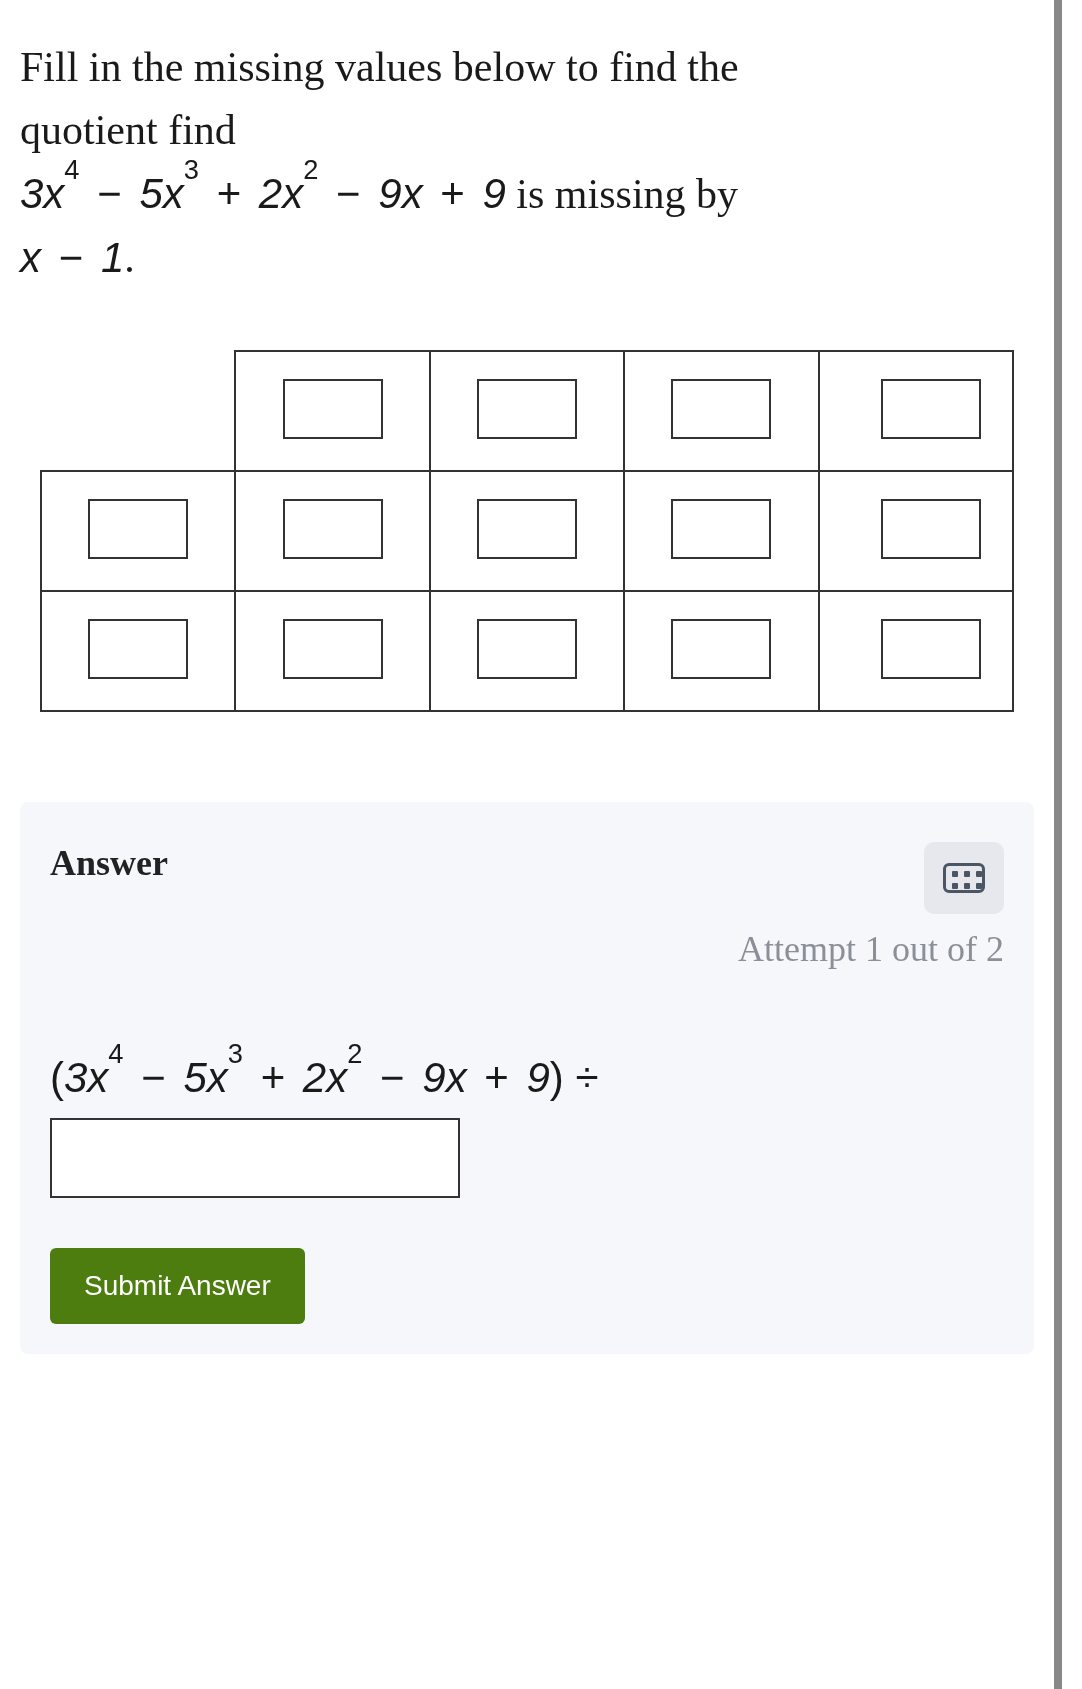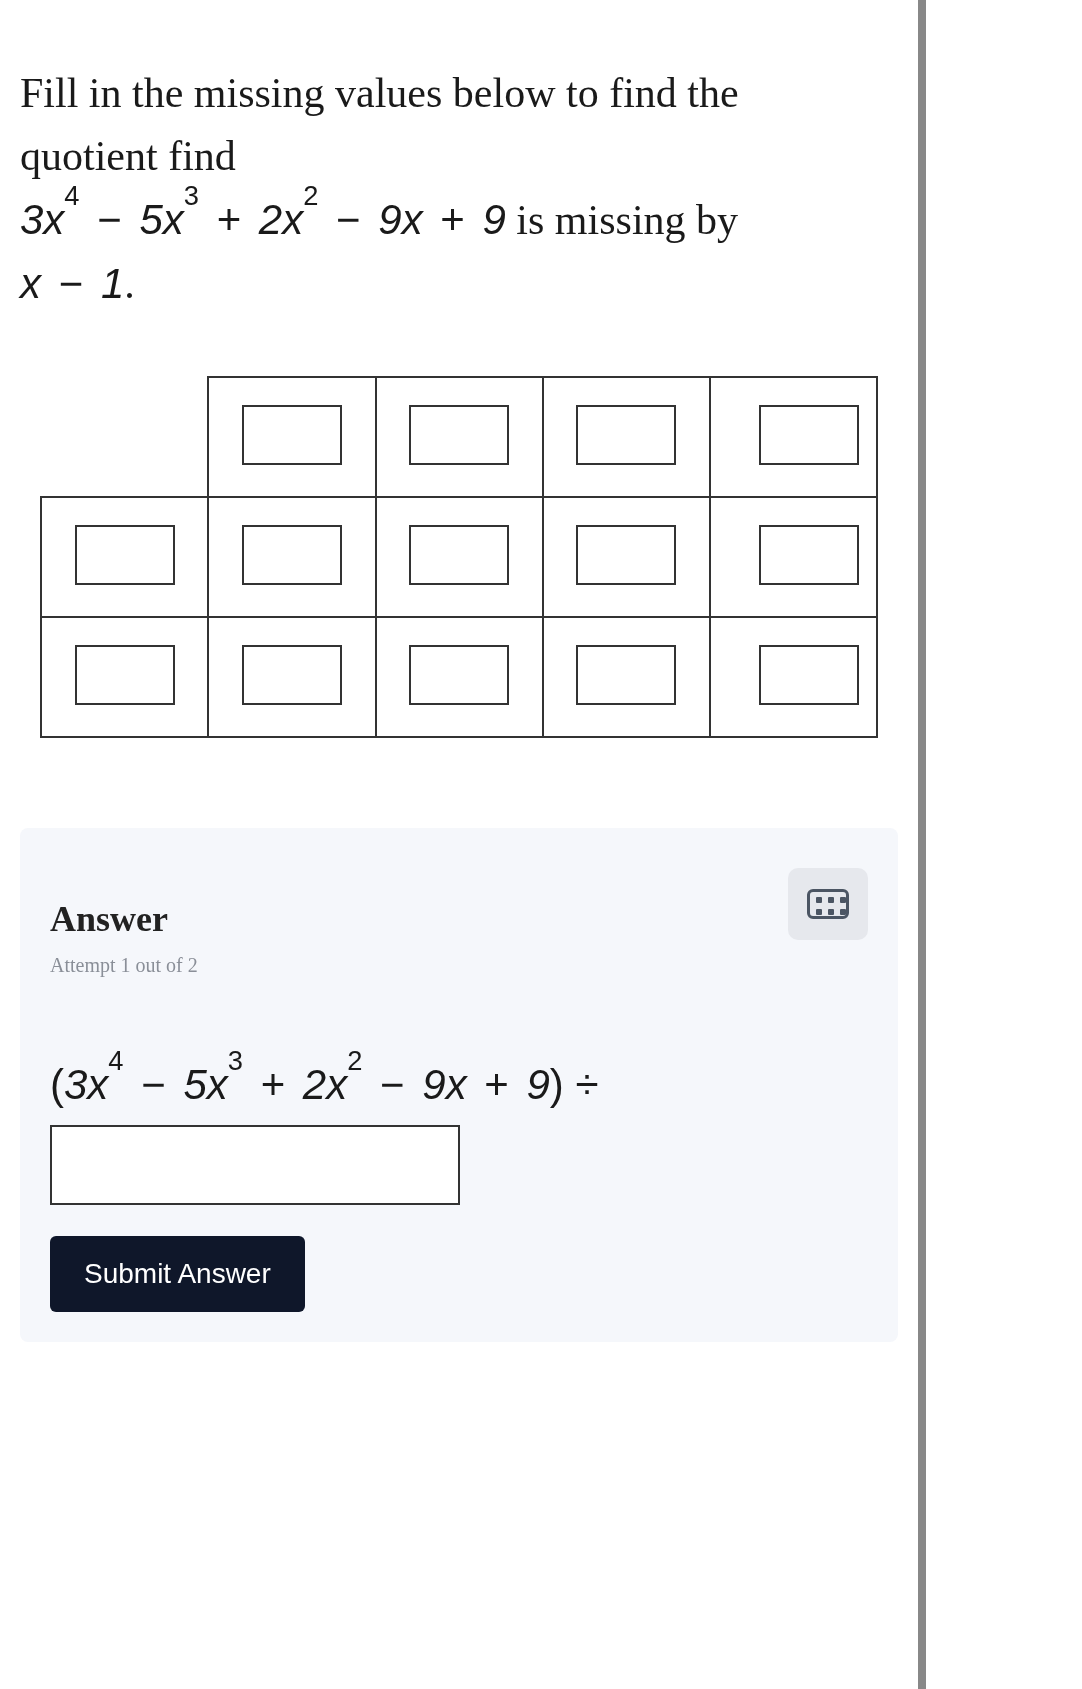--- a/index.html
+++ b/index.html
@@ -4,24 +4,24 @@
 <style>
   * { box-sizing: border-box; }
   body {
     margin: 0;
     padding: 0;
     font-family: Georgia, 'Times New Roman', serif;
     background: #fff;
     width: 1082px;
   }
   .page {
-    width: 926px;
+    width: 1062px;
     border-right: 8px solid #888;
     min-height: 1689px;
-    padding: 62px 20px 30px 20px;
+    padding: 36px 20px 30px 20px;
     position: relative;
   }
   .question {
     font-size: 42px;
     line-height: 1.5;
     color: #1a1a1a;
     margin-bottom: 60px;
   }
   .math {
     font-family: Liberation Sans, sans-serif;
@@ -62,21 +62,21 @@
   
   .answer-panel {
     background: #f5f7fb;
     border-radius: 8px;
     padding: 40px 30px 30px 30px;
     margin: 0 0 0 0;
   }
   .answer-header {
     display: flex;
     justify-content: space-between;
-    align-items: flex-end;
+    align-items: flex-start;
   }
   .answer-label {
     font-size: 36px;
     font-weight: bold;
     color: #222;
   }
   .keypad-button {
     width: 80px;
     height: 72px;
     background: #e6e8ed;
@@ -97,45 +97,46 @@
     content: "";
     position: absolute;
     left: 6px; top: 5px;
     width: 6px; height: 6px;
     background: #4b5563;
     box-shadow: 12px 0 0 #4b5563, 24px 0 0 #4b5563,
                 0 12px 0 #4b5563, 12px 12px 0 #4b5563, 24px 12px 0 #4b5563;
     border-radius: 1px;
   }
   .attempt {
-    font-size: 20px;
+    font-size: 36px;
     color: #8a8f98;
     margin-top: 14px;
     margin-bottom: 70px;
+    text-align: right;
   }
   .equation {
     font-size: 42px;
     line-height: 1.8;
     color: #1a1a1a;
   }
   .answer-input {
     display: inline-block;
     vertical-align: middle;
     width: 410px;
     height: 80px;
     border: 2px solid #333;
     background: #fff;
     font-size: 36px;
     padding: 4px 10px;
     font-family: inherit;
     outline: none;
   }
   .submit-btn {
-    margin-top: 31px;
-    background: #0f172a;
+    margin-top: 50px;
+    background: #4d7c0f;
     color: #fff;
     border: none;
     border-radius: 6px;
     font-size: 28px;
     padding: 22px 34px;
     font-family: -apple-system, BlinkMacSystemFont, 'Segoe UI', sans-serif;
     cursor: pointer;
   }
   .paren { font-style: normal; }
 </style>

